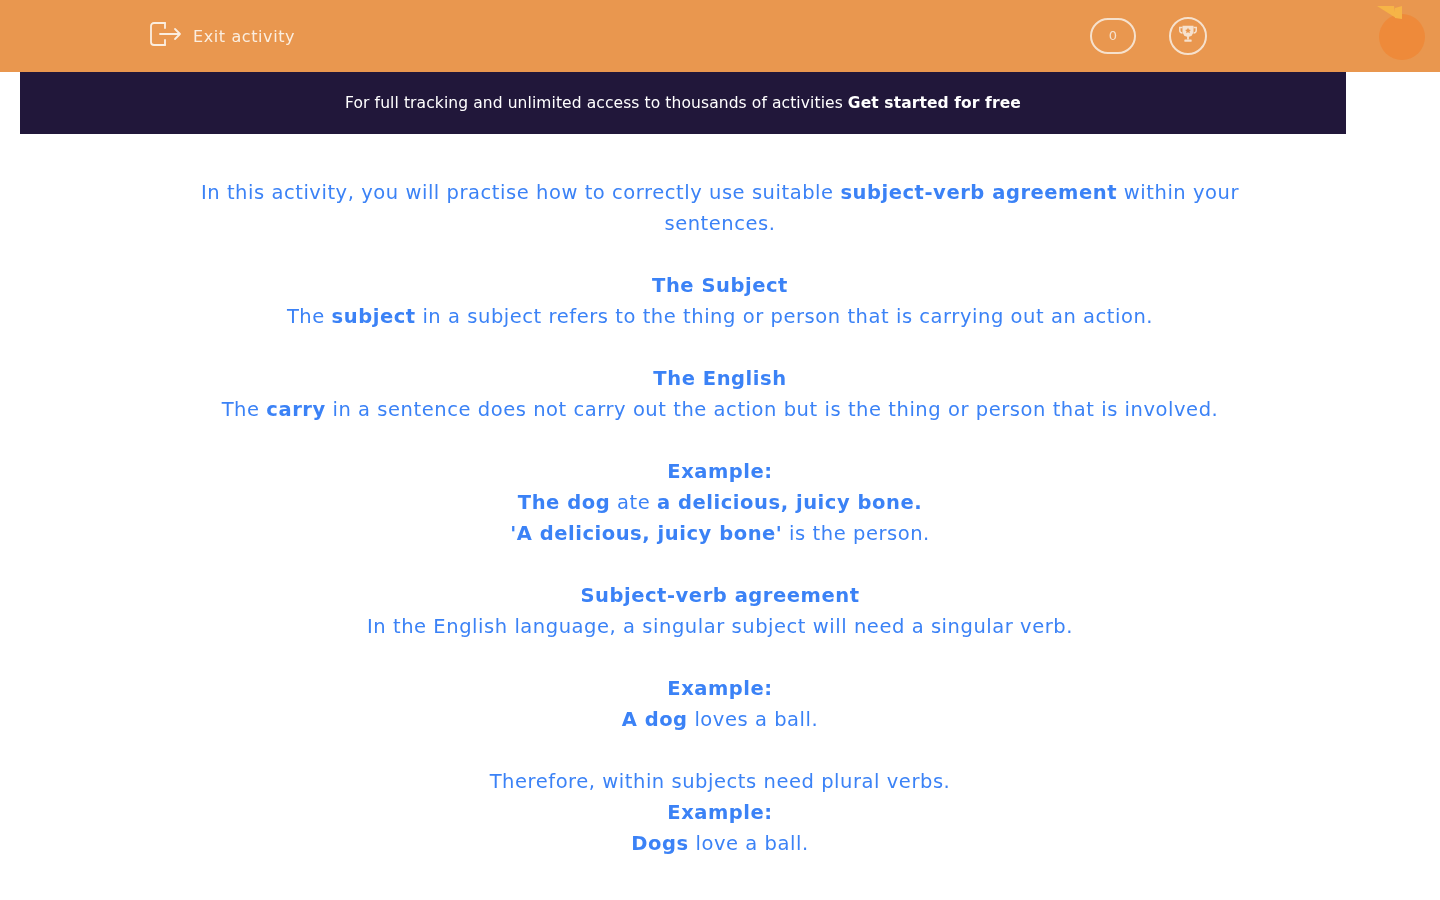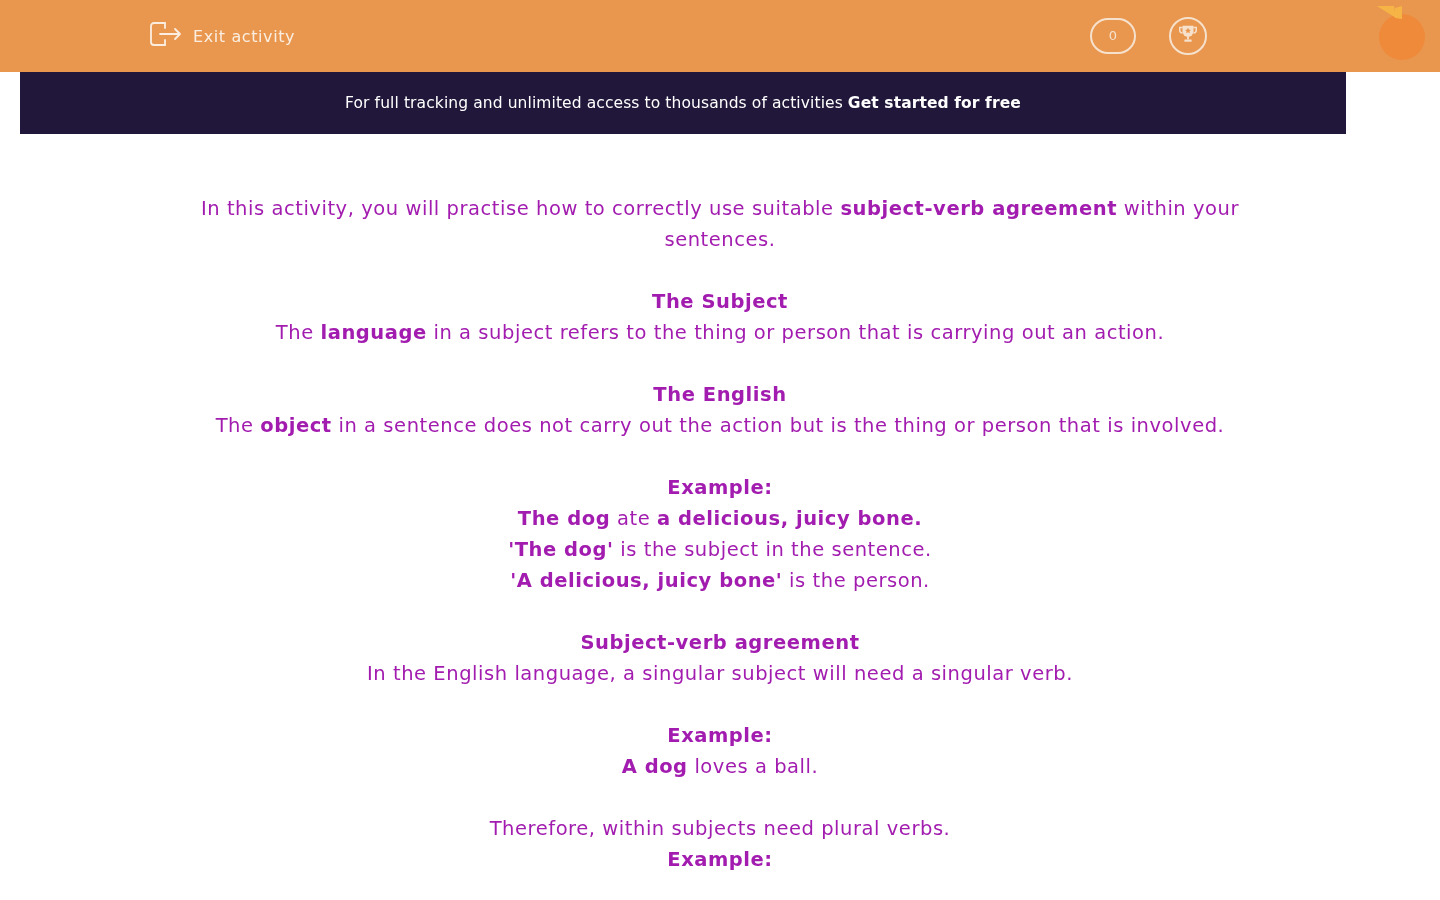--- a/index.html
+++ b/index.html
@@ -37,22 +37,21 @@
       position: absolute; left: 0; top: 72px; width: 1326px; height: 62px;
       background: #21173a; color: #ffffff;
       display: flex; align-items: center; justify-content: center;
       font-size: 15.5px; letter-spacing: 0.1px; margin-left: 20px;
     }
     .banner .cta { font-weight: bold; margin-left: 5px; cursor: pointer; }
 
     .content {
       position: absolute; left: 180px; top: 177px; width: 1080px;
       text-align: center; font-size: 19.5px; line-height: 31px; letter-spacing: 0.55px;
-      color: #a21caf;
-      margin-top: 16px;
+      color: #3b82f6;
     }
     .content p { min-height: 31px; }
     .content b { font-weight: bold; }
     .gap { height: 31px; }
   </style>
 </head>
 <body>
 
 <header class="topbar">
   <div class="exit-btn">
@@ -97,47 +96,47 @@
 </div>
 
 <main class="content">
   <p>
     <span>In this activity, you will practise how to correctly use suitable </span><b>subject-verb agreement</b><span> within your sentences.</span>
   </p>
   <div class="gap"></div>
 
   <p><b>The Subject</b></p>
   <p>
-    <span>The </span><b>language</b><span> in a subject refers to the thing or person that is carrying out an action.</span>
+    <span>The </span><b>subject</b><span> in a subject refers to the thing or person that is carrying out an action.</span>
   </p>
   <div class="gap"></div>
 
   <p><b>The English</b></p>
   <p>
-    <span>The </span><b>object</b><span> in a sentence does not carry out the action but is the thing or person that is involved.</span>
+    <span>The </span><b>carry</b><span> in a sentence does not carry out the action but is the thing or person that is involved.</span>
   </p>
   <div class="gap"></div>
 
   <p><b>Example:</b></p>
   <p>
     <b>The dog</b><span> ate </span><b>a delicious, juicy bone.</b>
-  </p>
-  <p>
-    <b>'The dog'</b><span> is the subject in the sentence.</span>
   </p>
   <p>
     <b>'A delicious, juicy bone'</b><span> is the person.</span>
   </p>
   <div class="gap"></div>
 
   <p><b>Subject-verb agreement</b></p>
   <p>In the English language, a singular subject will need a singular verb.</p>
   <div class="gap"></div>
 
   <p><b>Example:</b></p>
   <p>
     <b>A dog</b><span> loves a ball.</span>
   </p>
   <div class="gap"></div>
 
   <p>Therefore, within subjects need plural verbs.</p>
   <p><b>Example:</b></p>
+  <p>
+    <b>Dogs</b><span> love a ball.</span>
+  </p>
 </main>
 
 </body></html>

